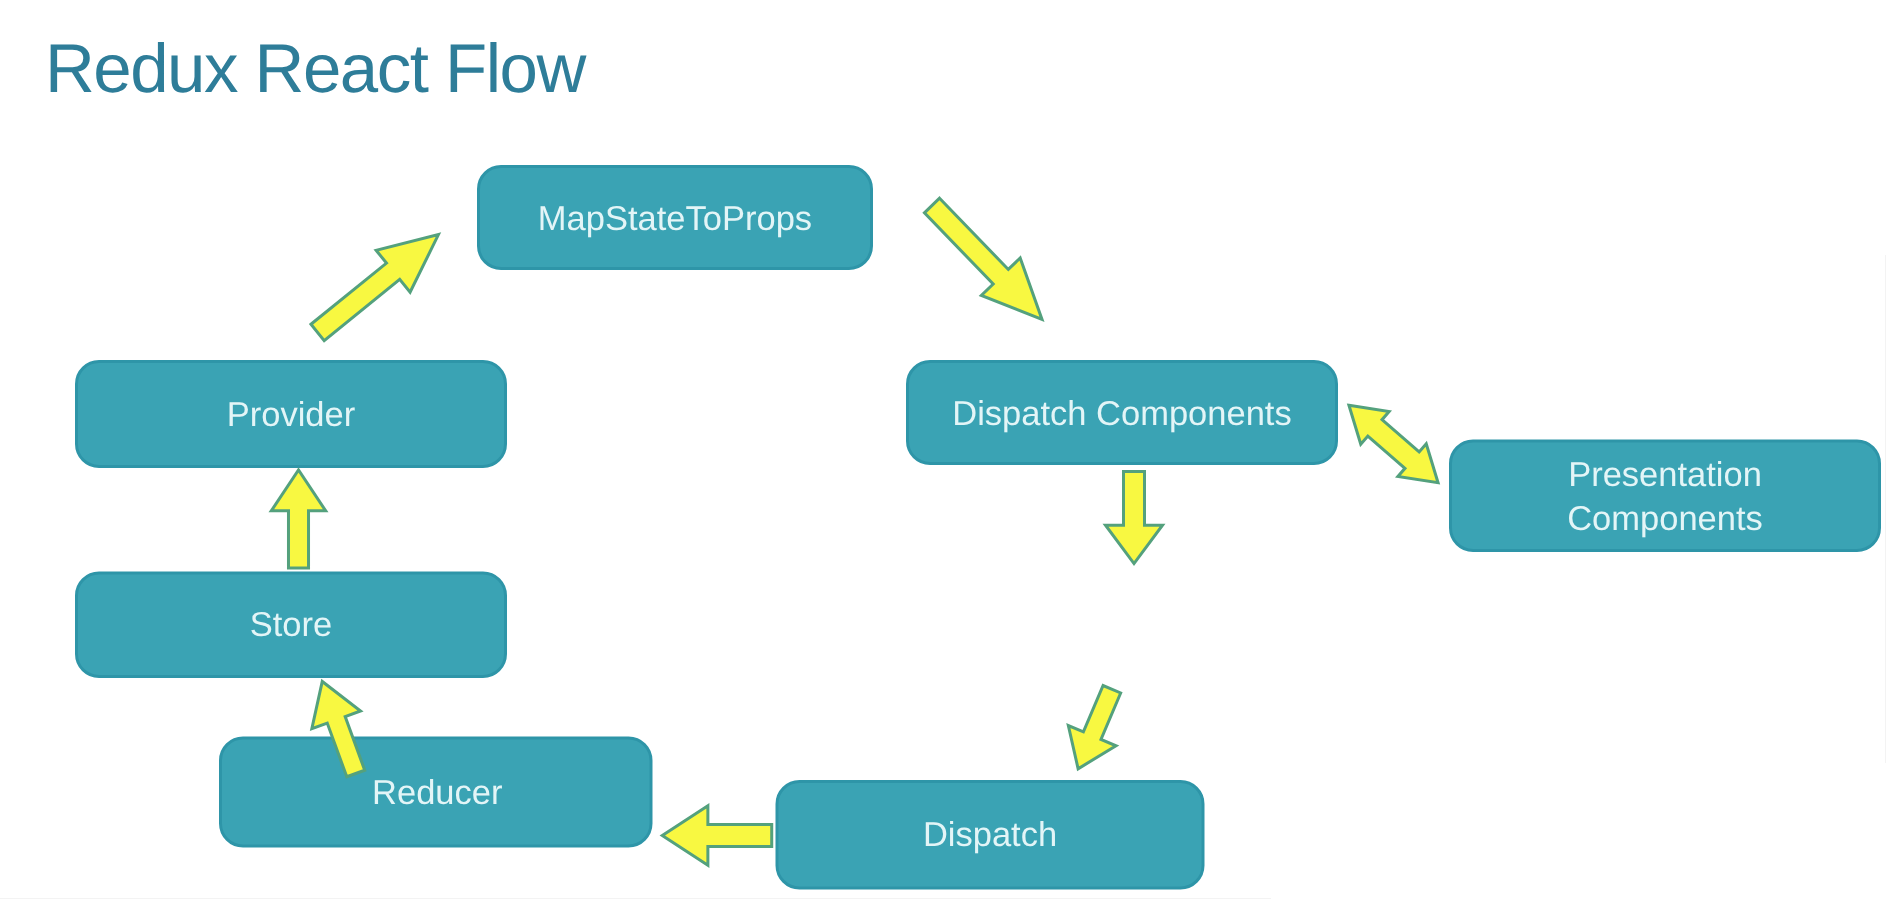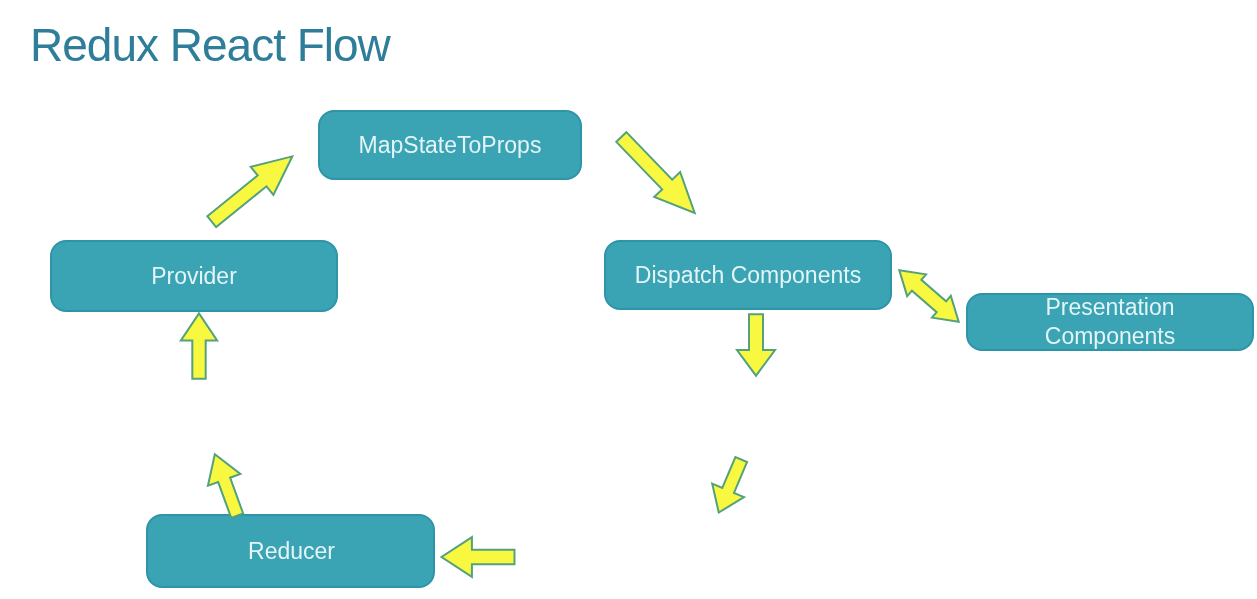--- a/index.html
+++ b/index.html
@@ -34,25 +34,25 @@
     display:flex;align-items:center;justify-content:center;
     color:var(--box-text);
     font-size:23px;font-weight:400;
     text-align:center;
     line-height:1.25;
     padding:0 14px;
   }
   [data-name="node-map-state-to-props"]   {left:318px;top:110px;width:264px;height:70px;}
   [data-name="node-provider"]             {left:50px; top:240px;width:288px;height:72px;}
   [data-name="node-container-components"] {left:604px;top:240px;width:288px;height:70px;}
-  [data-name="node-presentation-components"]{left:966px;top:293px;width:288px;height:58px;text-align:center;}
+  [data-name="node-presentation-components"]{left:966px;top:293px;width:288px;height:75px;text-align:center;}
   [data-name="node-presentation-components"] .label{max-width:170px;}
   [data-name="node-store"]                {left:50px; top:381px;width:288px;height:71px;}
   [data-name="node-map-dispatch-to-props"]{left:604px;top:381px;width:288px;height:71px;}
-  [data-name="node-reducer"]              {left:146px;top:514px;width:289px;height:74px;padding-left:16px;}
+  [data-name="node-reducer"]              {left:146px;top:491px;width:289px;height:74px;padding-left:16px;}
   [data-name="node-dispatch"]             {left:517px;top:520px;width:286px;height:73px;}
 
   .arrow{position:absolute;overflow:visible;}
   .arrow path{
     fill:var(--arrow-fill);
     stroke:var(--arrow-stroke);
     stroke-width:2;
     vector-effect:non-scaling-stroke;
     stroke-linejoin:miter;
   }
@@ -77,22 +77,28 @@
   </div>
   <div class="node" data-name="node-provider">
     <span class="label" data-name="node-label">Provider</span>
   </div>
   <div class="node" data-name="node-container-components">
     <span class="label" data-name="node-label">Dispatch Components</span>
   </div>
   <div class="node" data-name="node-presentation-components">
     <span class="label" data-name="node-label">Presentation Components</span>
   </div>
+  <div class="node" data-name="node-store">
+    <span class="label" data-name="node-label">Store</span>
+  </div>
   <div class="node" data-name="node-reducer">
     <span class="label" data-name="node-label">Reducer</span>
+  </div>
+  <div class="node" data-name="node-dispatch">
+    <span class="label" data-name="node-label">Dispatch</span>
   </div>
 
   <svg class="arrow" data-name="arrow-provider-to-map-state" viewBox="0 0 100 44" preserveAspectRatio="none" aria-hidden="true">
     <path d="M2,15 H62 V4 L98,22 L62,40 V29 H2 Z"></path>
   </svg>
   <svg class="arrow" data-name="arrow-map-state-to-container" viewBox="0 0 100 44" preserveAspectRatio="none" aria-hidden="true">
     <path d="M2,15 H62 V4 L98,22 L62,40 V29 H2 Z"></path>
   </svg>
   <svg class="arrow" data-name="arrow-container-presentation" viewBox="0 0 100 40" preserveAspectRatio="none" aria-hidden="true">
     <path d="M2,20 L30,4 V12 H70 V4 L98,20 L70,36 V28 H30 V36 Z"></path>

